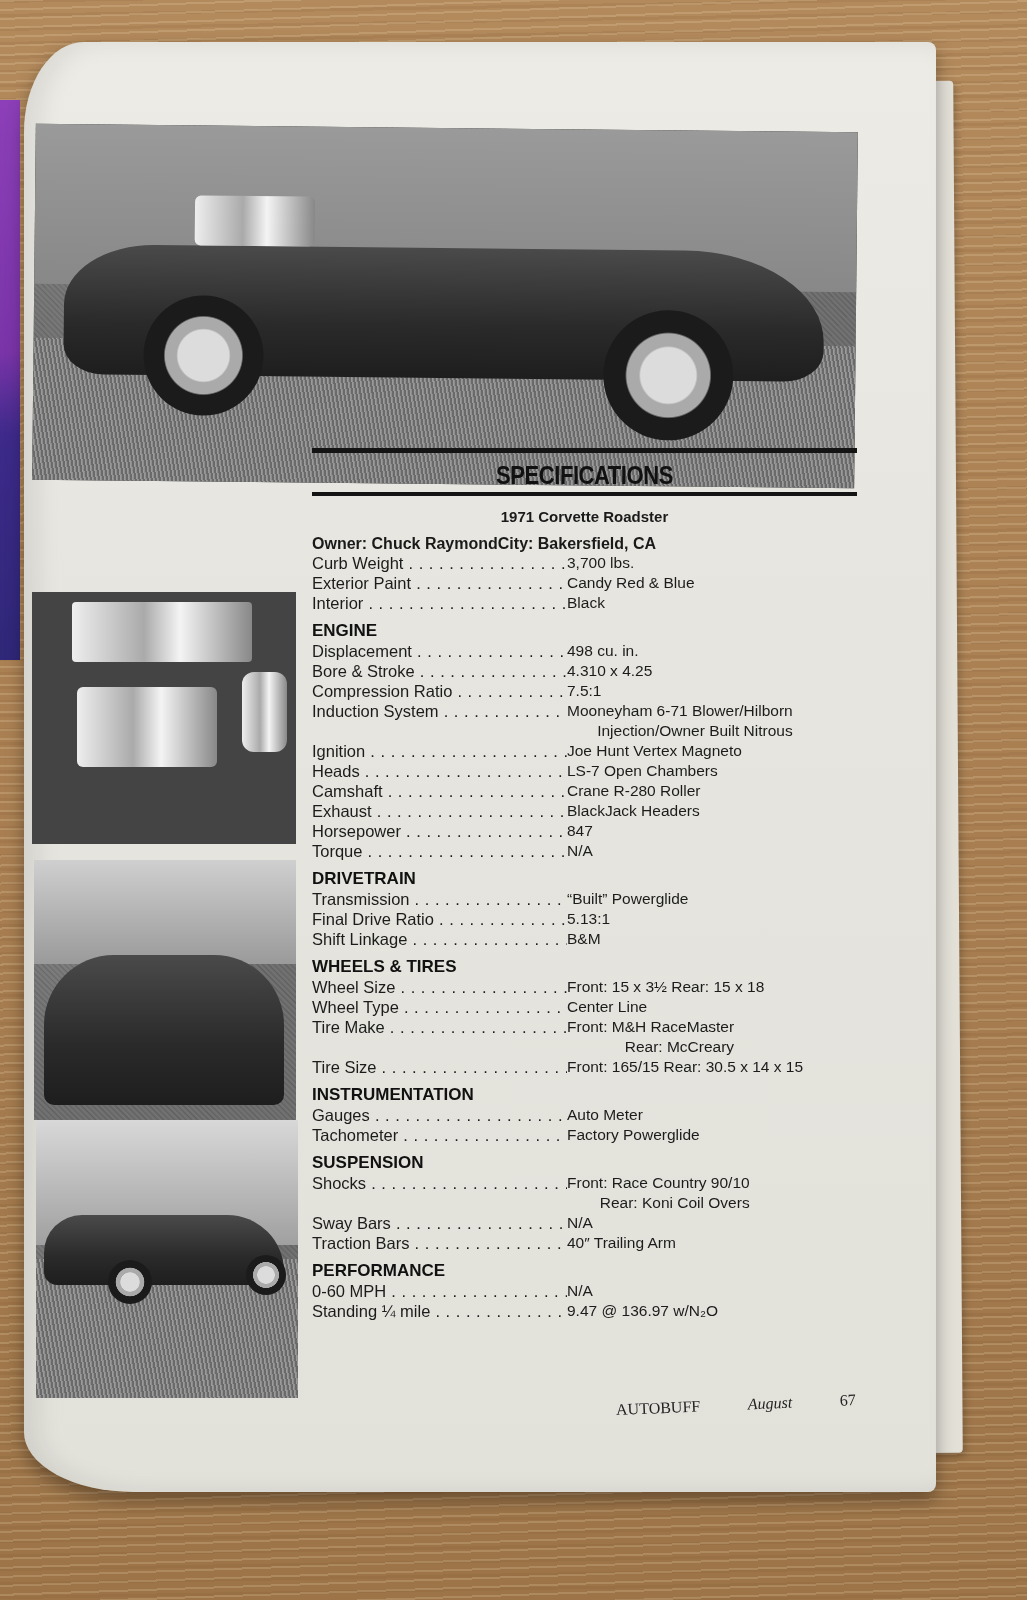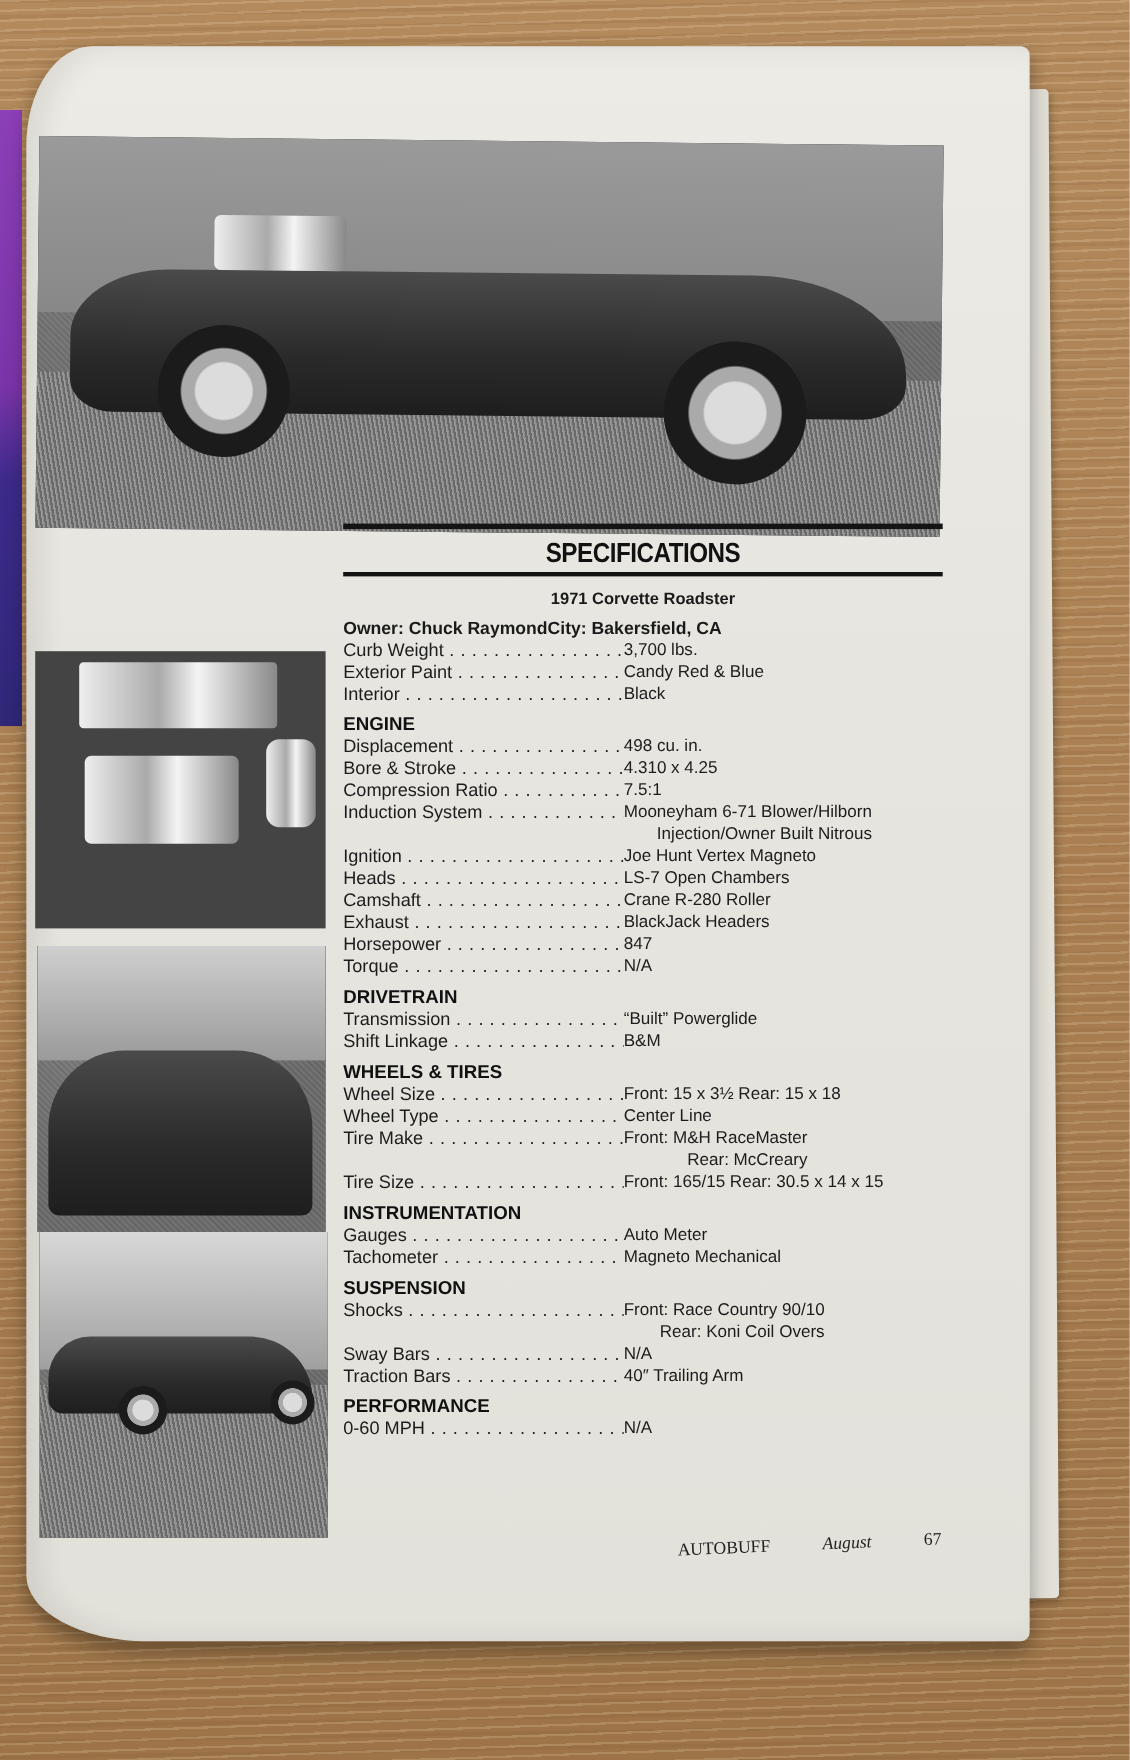--- a/index.html
+++ b/index.html
@@ -37,21 +37,21 @@
   .photo-main { left: 34px; top: 128px; width: 822px; height: 356px; transform: rotate(0.6deg); }
   .photo-engine { left: 32px; top: 592px; width: 264px; height: 252px; }
   .photo-front { left: 34px; top: 860px; width: 262px; height: 260px; }
   .photo-side { left: 36px; top: 1120px; width: 262px; height: 278px; }
   .sky { position: absolute; left: 0; right: 0; top: 0; height: 45%; background: linear-gradient(180deg, #9a9a9a, #888); }
   .grass { position: absolute; left: 0; right: 0; bottom: 0; height: 40%; background: repeating-linear-gradient(80deg, #8d8d8d 0 1px, #6a6a6a 1px 3px, #9a9a9a 3px 4px); }
   .car-body { position: absolute; background: linear-gradient(180deg, #4a4a4a, #2a2a2a 60%, #1e1e1e); }
   .wheel { position: absolute; border-radius: 50%; background: radial-gradient(circle, #dcdcdc 0 30%, #aaa 32% 45%, #1b1b1b 47% 100%); }
   .engine-shine { position: absolute; background: linear-gradient(90deg, #eee, #aaa 40%, #f4f4f4 60%, #888); border-radius: 6px; }
 
-  .spec-area { position: absolute; left: 312px; top: 476px; width: 545px; }
+  .spec-area { position: absolute; left: 312px; top: 448px; width: 545px; }
   .rule { height: 5px; background: #141414; }
   .spec-title {
     text-align: center; font-weight: bold; font-size: 25px; letter-spacing: -0.5px;
     color: #111; padding: 8px 0 2px; transform: scaleX(0.88);
   }
   .subtitle { text-align: center; font-weight: bold; font-size: 15px; color: #1a1a1a; margin-top: 12px; }
   .owner-row { display: flex; font-weight: bold; font-size: 16px; color: #1a1a1a; margin-top: 10px; }
   .owner-row .city { margin-top: 0; }
   .section-head { font-weight: bold; font-size: 17px; color: #111; margin-top: 8px; line-height: 20px; }
   .row { display: flex; font-size: 16.5px; color: #1c1c1c; line-height: 20px; }
@@ -161,20 +161,24 @@
       <div class="row">
         <span class="label">Torque</span>
         <span class="value">N/A</span>
       </div>
       <div class="section-head">DRIVETRAIN</div>
       <div class="row">
         <span class="label">Transmission</span>
         <span class="value">“Built” Powerglide</span>
       </div>
       <div class="row">
+        <span class="label">Final Drive Ratio</span>
+        <span class="value">5.13:1</span>
+      </div>
+      <div class="row">
         <span class="label">Shift Linkage</span>
         <span class="value">B&amp;M</span>
       </div>
       <div class="section-head">WHEELS &amp; TIRES</div>
       <div class="row">
         <span class="label">Wheel Size</span>
         <span class="value">Front: 15 x 3½  Rear: 15 x 18</span>
       </div>
       <div class="row">
         <span class="label">Wheel Type</span>
@@ -189,40 +193,44 @@
         <span class="label">Tire Size</span>
         <span class="value">Front: 165/15  Rear: 30.5 x 14 x 15</span>
       </div>
       <div class="section-head">INSTRUMENTATION</div>
       <div class="row">
         <span class="label">Gauges</span>
         <span class="value">Auto Meter</span>
       </div>
       <div class="row">
         <span class="label">Tachometer</span>
-        <span class="value">Magneto Mechanical</span>
+        <span class="value">Factory Powerglide</span>
       </div>
       <div class="section-head">SUSPENSION</div>
       <div class="row">
         <span class="label">Shocks</span>
         <span class="value">Front: Race Country 90/10
 Rear: Koni Coil Overs</span>
       </div>
       <div class="row">
         <span class="label">Sway Bars</span>
         <span class="value">N/A</span>
       </div>
       <div class="row">
         <span class="label">Traction Bars</span>
         <span class="value">40″ Trailing Arm</span>
       </div>
       <div class="section-head">PERFORMANCE</div>
       <div class="row">
         <span class="label">0-60 MPH</span>
         <span class="value">N/A</span>
+      </div>
+      <div class="row">
+        <span class="label">Standing ¼ mile</span>
+        <span class="value">9.47 @ 136.97 w/N₂O</span>
       </div>
     </div>
 </div>
 
 <div class="footer">
   <span>AUTOBUFF</span>
   <span class="month">August</span>
   <span>67</span>
 </div>
 

